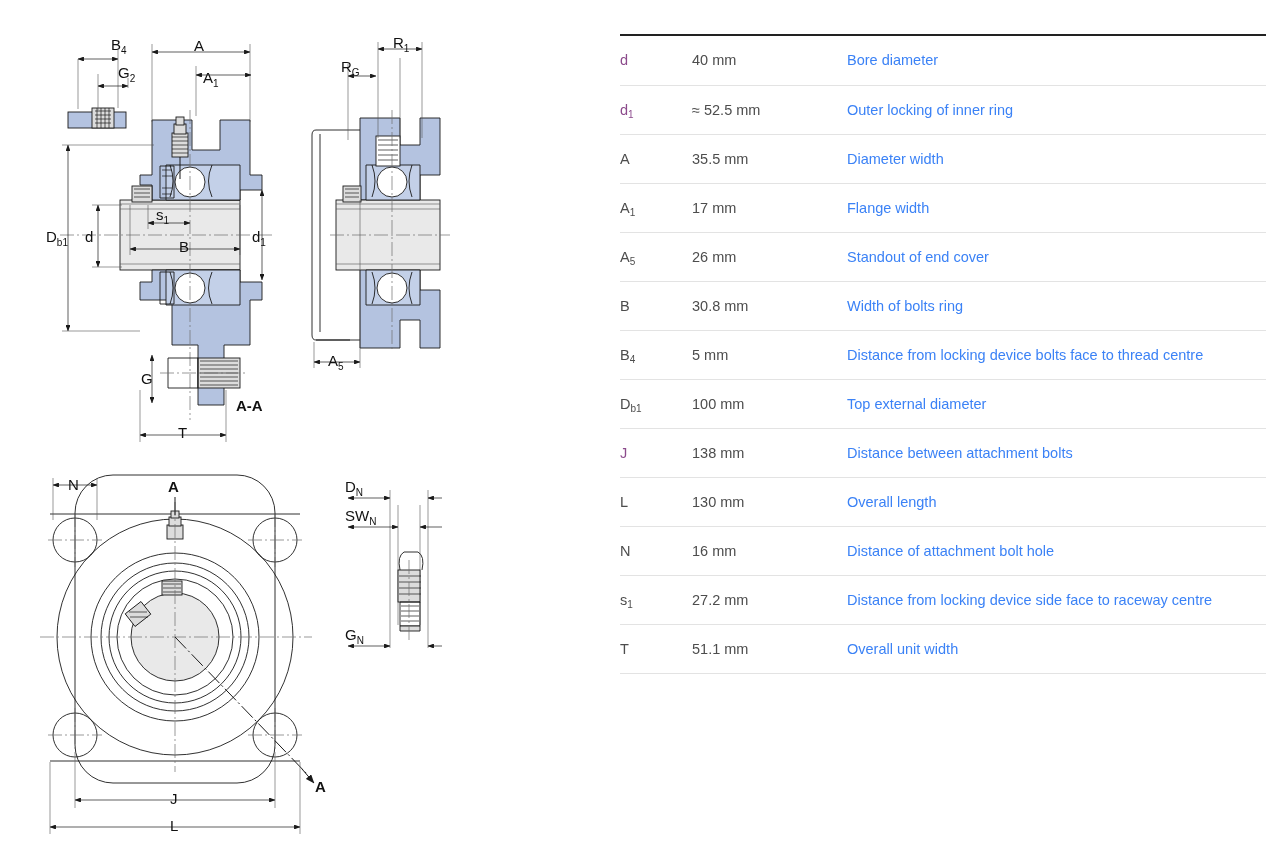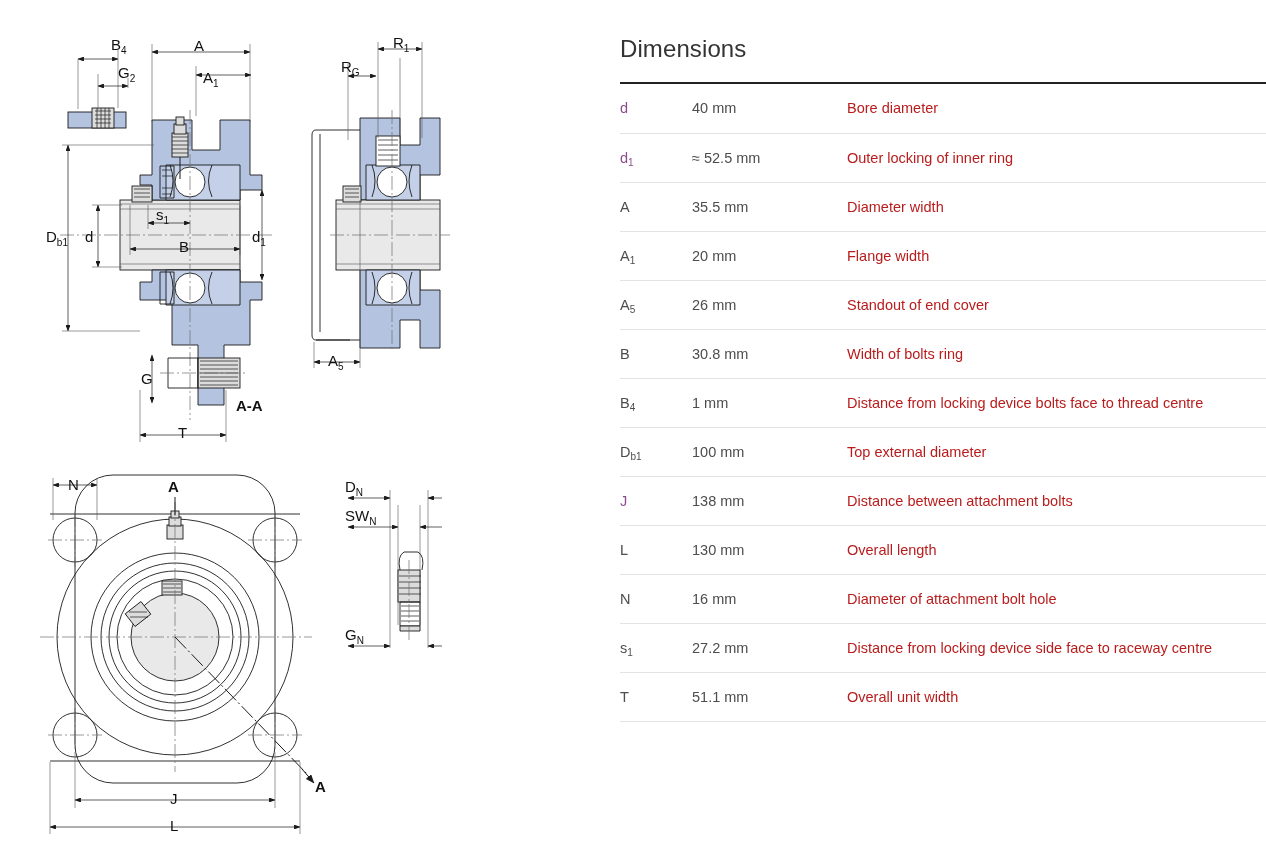--- a/index.html
+++ b/index.html
@@ -62,21 +62,21 @@
   }
   td.col-symbol { width: 72px; padding-left: 2px; }
   td.col-value  { width: 155px; margin-left: 20px; }
   td.col-desc   { width: 419px; }
 
   .sym-link { color: #8c4b8c; }
   .sym-plain { color: #4d4d4d; }
   .sym sub { font-size: 10px; vertical-align: baseline; position: relative; top: 3px; }
 
   .val { color: #4d4d4d; white-space: nowrap; }
-  .desc { color: #b91c1c; }
+  .desc { color: #3b82f6; }
 </style>
 </head>
 <body>
 
 <div id="page">
 
   <div id="drawing-pane">
     <svg width="600" height="862" viewBox="0 0 600 862" xmlns="http://www.w3.org/2000/svg">
       <defs>
         <style>
@@ -324,78 +324,77 @@
         <text class="lbl" x="345" y="521">SW<tspan class="sub" dy="4">N</tspan></text>
 
         <path class="dim" d="M348 646 h42" marker-start="url(#ahs)" marker-end="url(#ah)"></path>
         <path class="dim" d="M428 646 h14" marker-start="url(#ahs)"></path>
         <text class="lbl" x="345" y="640">G<tspan class="sub" dy="4">N</tspan></text>
       </g>
     </svg>
   </div>
 
   <div id="dimensions-pane">
-    <h1 id="dim-title">Dimensions</h1>
     <div id="dim-rule"></div>
     <table id="dim-table">
       <tbody id="dim-tbody">
           <tr>
             <td class="col-symbol"><span class="sym sym-link">d</span></td>
             <td class="col-value"><span class="val">40 mm</span></td>
             <td class="col-desc"><span class="desc">Bore diameter</span></td>
           </tr>
           <tr>
             <td class="col-symbol"><span class="sym sym-link">d<sub>1</sub></span></td>
             <td class="col-value"><span class="val">≈ 52.5 mm</span></td>
             <td class="col-desc"><span class="desc">Outer locking of inner ring</span></td>
           </tr>
           <tr>
             <td class="col-symbol"><span class="sym sym-plain">A</span></td>
             <td class="col-value"><span class="val">35.5 mm</span></td>
             <td class="col-desc"><span class="desc">Diameter width</span></td>
           </tr>
           <tr>
             <td class="col-symbol"><span class="sym sym-plain">A<sub>1</sub></span></td>
-            <td class="col-value"><span class="val">20 mm</span></td>
+            <td class="col-value"><span class="val">17 mm</span></td>
             <td class="col-desc"><span class="desc">Flange width</span></td>
           </tr>
           <tr>
             <td class="col-symbol"><span class="sym sym-plain">A<sub>5</sub></span></td>
             <td class="col-value"><span class="val">26 mm</span></td>
             <td class="col-desc"><span class="desc">Standout of end cover</span></td>
           </tr>
           <tr>
             <td class="col-symbol"><span class="sym sym-plain">B</span></td>
             <td class="col-value"><span class="val">30.8 mm</span></td>
             <td class="col-desc"><span class="desc">Width of bolts ring</span></td>
           </tr>
           <tr>
             <td class="col-symbol"><span class="sym sym-plain">B<sub>4</sub></span></td>
-            <td class="col-value"><span class="val">1 mm</span></td>
+            <td class="col-value"><span class="val">5 mm</span></td>
             <td class="col-desc"><span class="desc">Distance from locking device bolts face to thread centre</span></td>
           </tr>
           <tr>
             <td class="col-symbol"><span class="sym sym-plain">D<sub>b1</sub></span></td>
             <td class="col-value"><span class="val">100 mm</span></td>
             <td class="col-desc"><span class="desc">Top external diameter</span></td>
           </tr>
           <tr>
             <td class="col-symbol"><span class="sym sym-link">J</span></td>
             <td class="col-value"><span class="val">138 mm</span></td>
             <td class="col-desc"><span class="desc">Distance between attachment bolts</span></td>
           </tr>
           <tr>
             <td class="col-symbol"><span class="sym sym-plain">L</span></td>
             <td class="col-value"><span class="val">130 mm</span></td>
             <td class="col-desc"><span class="desc">Overall length</span></td>
           </tr>
           <tr>
             <td class="col-symbol"><span class="sym sym-plain">N</span></td>
             <td class="col-value"><span class="val">16 mm</span></td>
-            <td class="col-desc"><span class="desc">Diameter of attachment bolt hole</span></td>
+            <td class="col-desc"><span class="desc">Distance of attachment bolt hole</span></td>
           </tr>
           <tr>
             <td class="col-symbol"><span class="sym sym-plain">s<sub>1</sub></span></td>
             <td class="col-value"><span class="val">27.2 mm</span></td>
             <td class="col-desc"><span class="desc">Distance from locking device side face to raceway centre</span></td>
           </tr>
           <tr>
             <td class="col-symbol"><span class="sym sym-plain">T</span></td>
             <td class="col-value"><span class="val">51.1 mm</span></td>
             <td class="col-desc"><span class="desc">Overall unit width</span></td>

